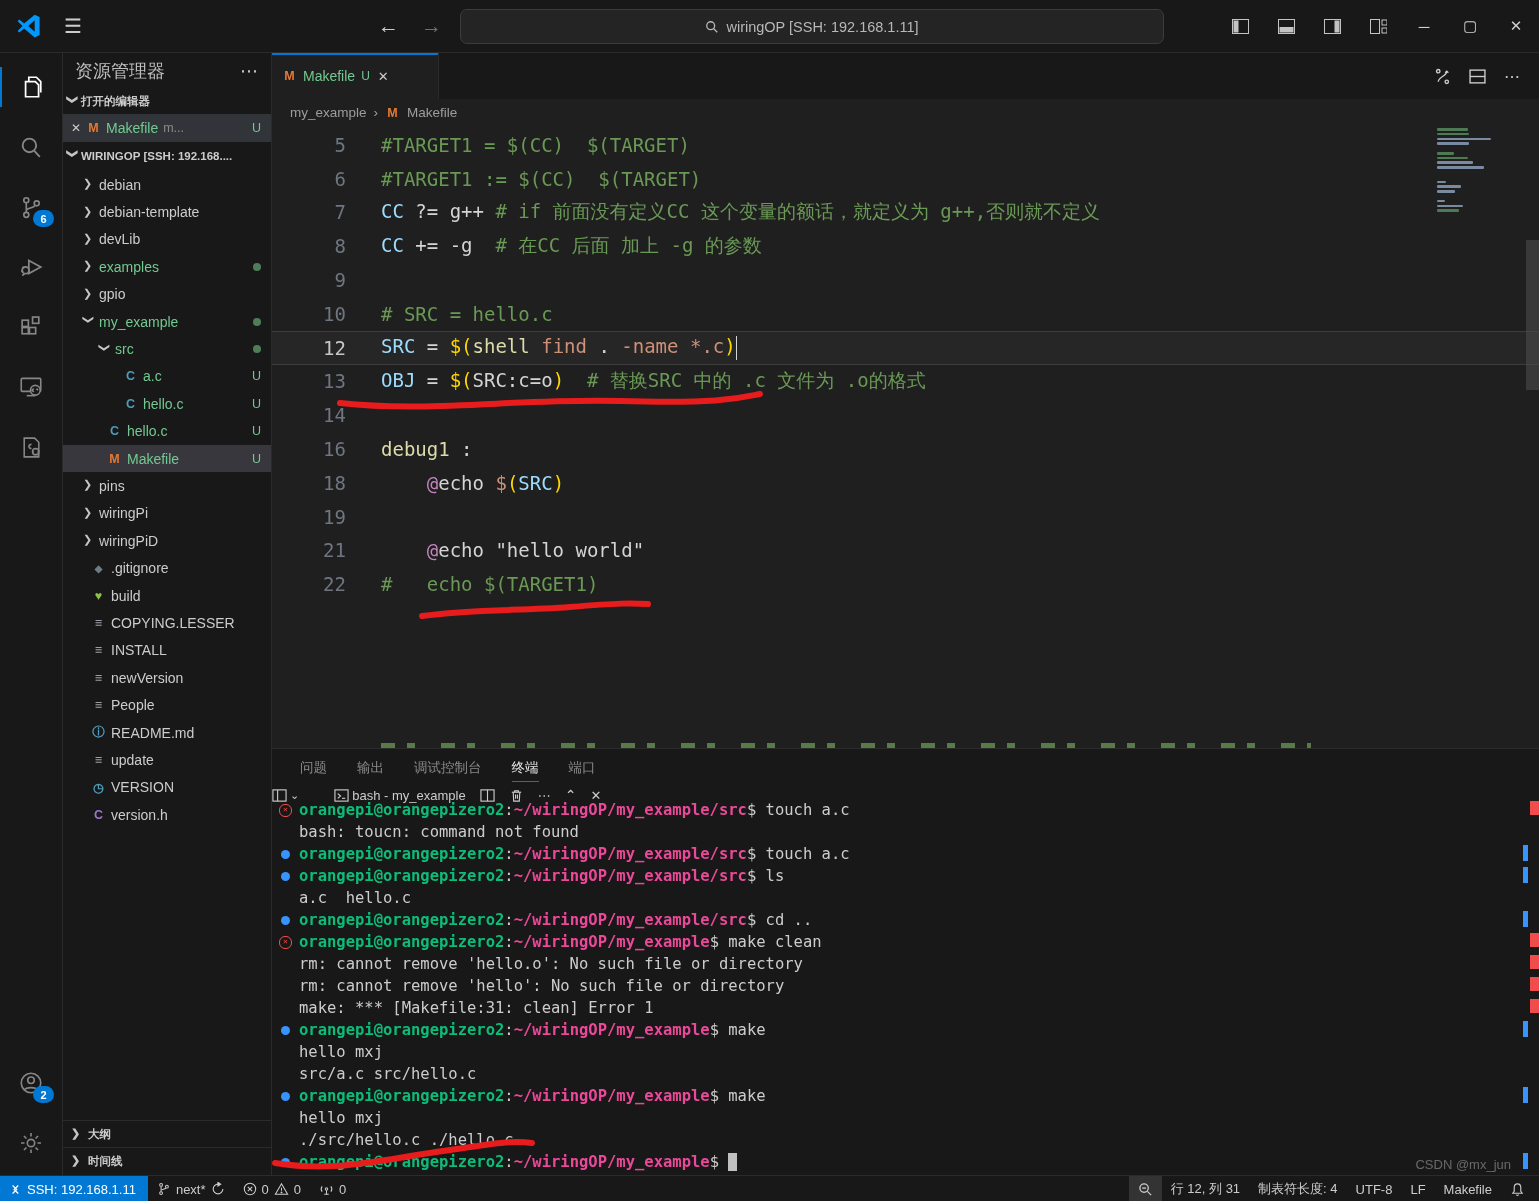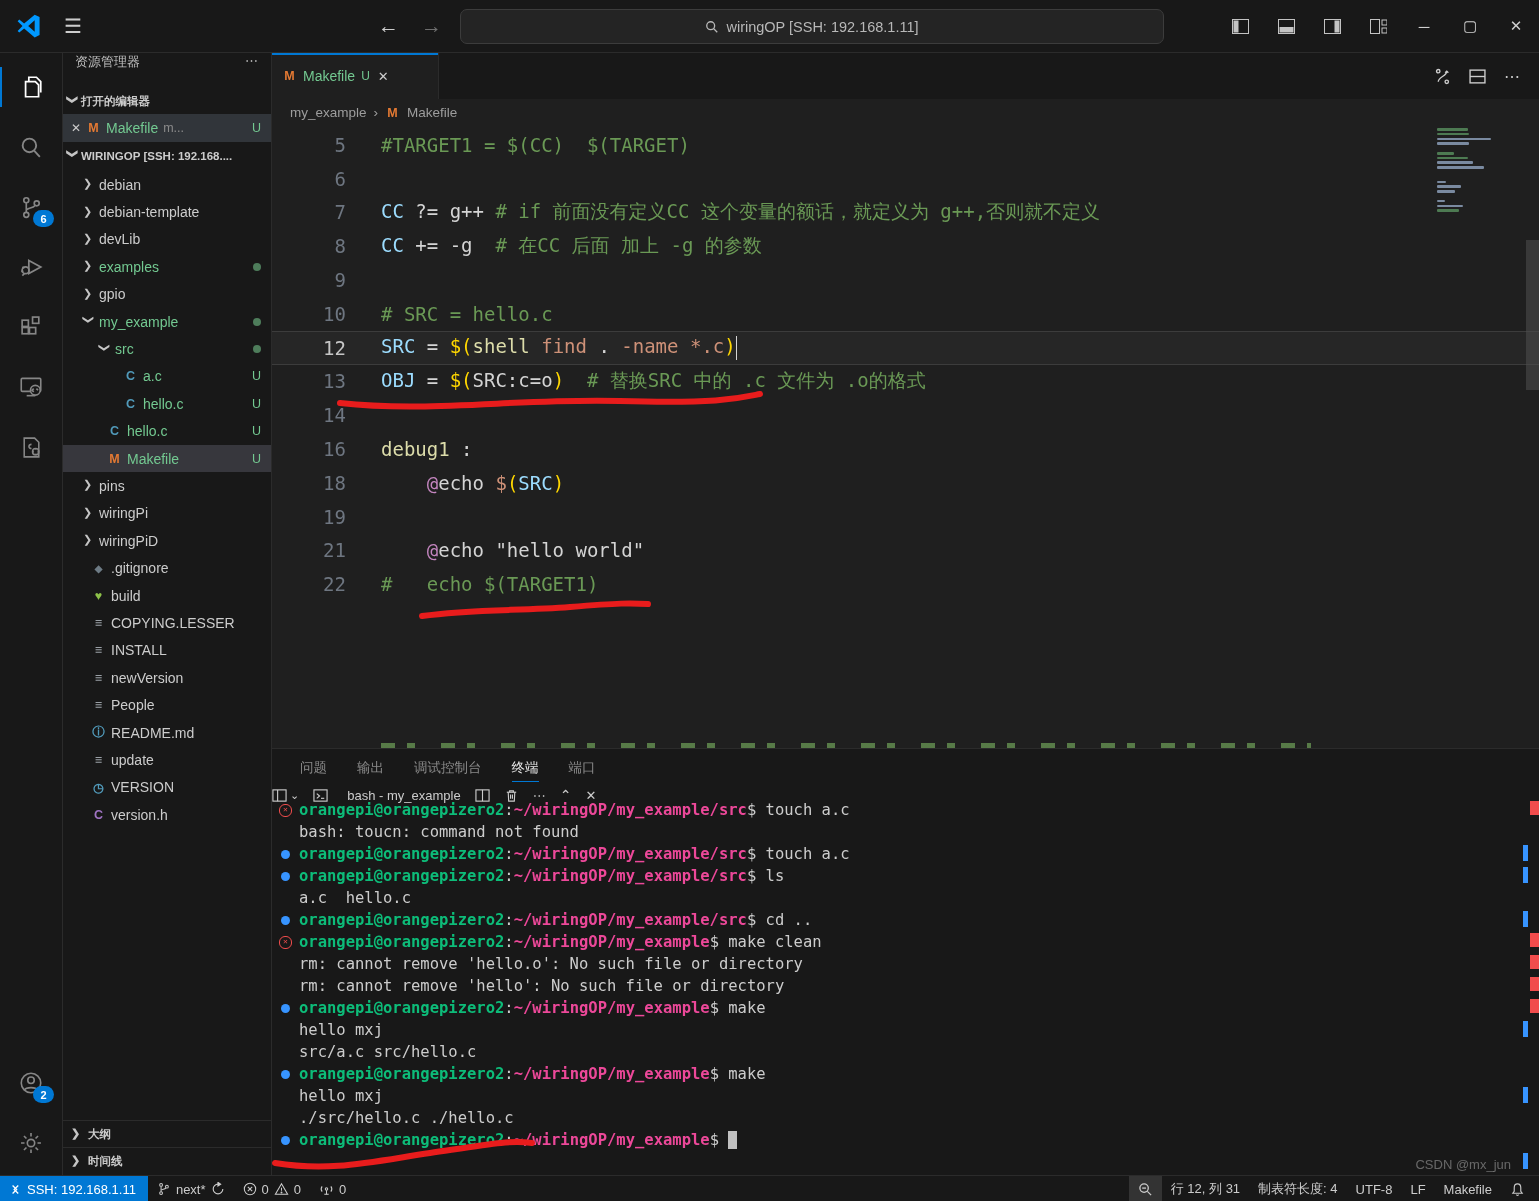--- a/index.html
+++ b/index.html
@@ -27,21 +27,21 @@
   .act-ico{position:relative;width:62px;height:52px;display:flex;align-items:center;justify-content:center;color:#868686;margin-top:8px;}
   .act-ico.active{color:#ffffff;}
   .act-ico.active::before{content:"";position:absolute;left:0;top:6px;width:2px;height:40px;background:#0078d4;}
   .act-badge{position:absolute;right:8px;bottom:6px;min-width:17px;height:17px;border-radius:9px;background:#0078d4;
              color:#fff;font-size:11px;display:flex;align-items:center;justify-content:center;font-weight:bold;padding:0 2px;}
   .act-bottom{margin-top:auto;margin-bottom:6px;display:flex;flex-direction:column;align-items:center;}
 
   
   .sidebar{position:absolute;left:63px;top:53px;width:208px;height:1122px;background:#181818;
            border-right:1px solid #2b2b2b;font-size:14px;}
-  .sb-title{height:36px;display:flex;padding:0 12px;color:#bfbfbf;font-size:13px;}
+  .sb-title{height:36px;display:flex;align-items:center;padding:0 12px;color:#bfbfbf;font-size:18px;}
   .sb-title .dots{margin-left:auto;letter-spacing:1px;color:#cccccc;}
   .sb-sect{height:25px;display:flex;align-items:center;gap:3px;font-weight:bold;font-size:11.5px;color:#cccccc;padding-left:4px;}
   .open-ed-item{height:28px;display:flex;align-items:center;background:#31353a;padding-left:8px;gap:5px;}
   .tree{margin-top:2px;}
   .tree-row{height:27.4px;display:flex;align-items:center;gap:5px;cursor:pointer;white-space:nowrap;}
   .tree-row.sel{background:#37373d;}
   .chev{font-size:11px;color:#c5c5c5;width:11px;display:inline-block;transform:translateY(-1px);}
   .chev.exp{transform:rotate(90deg) translateX(-1px);}
   .ficon{width:15px;text-align:center;font-size:12.5px;font-weight:bold;display:inline-block;}
   .lbl-w{color:#cccccc;} .lbl-g{color:#73c991;}
@@ -438,21 +438,21 @@
   <div class="breadcrumb">
     <span>my_example</span>
     <span>›</span>
     <span class="ficon" style="color:#e37933;">M</span>
     <span>Makefile</span>
   </div>
 
   <div class="code-area">
     <div id="code-lines" style="padding-top:2px;">
         <div class="code-row"><span class="gut">5</span><span class="src"><span class="tk-c">#TARGET1 = $(CC)  $(TARGET)</span></span></div>
-        <div class="code-row"><span class="gut">6</span></div>
+        <div class="code-row"><span class="gut">6</span><span class="src"><span class="tk-c">#TARGET1 := $(CC)  $(TARGET)</span></span></div>
         <div class="code-row"><span class="gut">7</span><span class="src"><span class="tk-v">CC</span><span class="tk-p"> ?= g++ </span><span class="tk-c"># if 前面没有定义CC 这个变量的额话，就定义为 g++,否则就不定义</span></span></div>
         <div class="code-row"><span class="gut">8</span><span class="src"><span class="tk-v">CC</span><span class="tk-p"> += -g  </span><span class="tk-c"># 在CC 后面 加上 -g 的参数</span></span></div>
         <div class="code-row"><span class="gut">9</span><span class="src"></span></div>
         <div class="code-row"><span class="gut">10</span><span class="src"><span class="tk-c"># SRC = hello.c</span></span></div>
         <div class="code-row active"><span class="gut">12</span><span class="src"><span class="tk-v">SRC</span><span class="tk-p"> = </span><span class="tk-y">$(</span><span class="tk-f">shell</span><span class="tk-s"> find</span><span class="tk-p"> . </span><span class="tk-s">-name</span><span class="tk-p"> </span><span class="tk-s">*.c</span><span class="tk-y">)</span><span class="cursor-caret"></span></span></div>
         <div class="code-row"><span class="gut">13</span><span class="src"><span class="tk-v">OBJ</span><span class="tk-p"> = </span><span class="tk-y">$(</span><span class="tk-p">SRC:c=o</span><span class="tk-y">)</span><span class="tk-p">  </span><span class="tk-c"># 替换SRC 中的 .c 文件为 .o的格式</span></span></div>
         <div class="code-row"><span class="gut">14</span><span class="src"></span></div>
         <div class="code-row"><span class="gut">16</span><span class="src"><span class="tk-f">debug1</span><span class="tk-p"> :</span></span></div>
         <div class="code-row"><span class="gut">18</span><span class="src"><span class="tk-p">    </span><span class="tk-m">@</span><span class="tk-p">echo </span><span class="tk-s">$</span><span class="tk-y">(</span><span class="tk-v">SRC</span><span class="tk-y">)</span></span></div>
         <div class="code-row"><span class="gut">19</span><span class="src"></span></div>
@@ -492,21 +492,21 @@
         <div class="ptab">端口</div>
       </div>
     <div class="panel-actions">
       <span style="display:flex;align-items:center;gap:3px;">
         <svg width="15" height="15" viewBox="0 0 16 16" fill="none" stroke="#cccccc" stroke-width="1.2">
             <rect x="1" y="2" width="14" height="12"></rect>
             <line x1="6" y1="2" x2="6" y2="14"></line>
           </svg>
         <span style="font-size:11px;">⌄</span>
       </span>
-      <span style="display:flex;align-items:center;gap:19px;">
+      <span style="display:flex;align-items:center;gap:3px;margin-left:21px;">
         <svg width="15" height="15" viewBox="0 0 16 16" fill="none" stroke="#cccccc" stroke-width="1.2">
             <rect x="1" y="2" width="14" height="12"></rect>
             <path d="M4 6 L7 8.5 L4 11"></path>
             <line x1="8.5" y1="11" x2="12" y2="11"></line>
           </svg>
         <span>bash - my_example</span>
       </span>
       <span>
         <svg width="15" height="15" viewBox="0 0 16 16" fill="none" stroke="#cccccc" stroke-width="1.2">
             <rect x="1" y="2" width="14" height="12"></rect>
@@ -529,20 +529,21 @@
     <div class="term" id="terminal">
         <div class="t-row"><span class="t-mark"><span class="dot-err">✕</span></span><span class="tm-u">orangepi@orangepizero2</span><span class="tm-p">:</span><span class="tm-pth">~/wiringOP/my_example/src</span><span class="tm-p">$ touch a.c</span></div>
         <div class="t-row"><span class="t-mark"></span><span class="tm-p">bash: toucn: command not found</span></div>
         <div class="t-row"><span class="t-mark"><span class="dot-ok"></span></span><span class="tm-u">orangepi@orangepizero2</span><span class="tm-p">:</span><span class="tm-pth">~/wiringOP/my_example/src</span><span class="tm-p">$ touch a.c</span></div>
         <div class="t-row"><span class="t-mark"><span class="dot-ok"></span></span><span class="tm-u">orangepi@orangepizero2</span><span class="tm-p">:</span><span class="tm-pth">~/wiringOP/my_example/src</span><span class="tm-p">$ ls</span></div>
         <div class="t-row"><span class="t-mark"></span><span class="tm-p">a.c  hello.c</span></div>
         <div class="t-row"><span class="t-mark"><span class="dot-ok"></span></span><span class="tm-u">orangepi@orangepizero2</span><span class="tm-p">:</span><span class="tm-pth">~/wiringOP/my_example/src</span><span class="tm-p">$ cd ..</span></div>
         <div class="t-row"><span class="t-mark"><span class="dot-err">✕</span></span><span class="tm-u">orangepi@orangepizero2</span><span class="tm-p">:</span><span class="tm-pth">~/wiringOP/my_example</span><span class="tm-p">$ make clean</span></div>
         <div class="t-row"><span class="t-mark"></span><span class="tm-p">rm: cannot remove 'hello.o': No such file or directory</span></div>
         <div class="t-row"><span class="t-mark"></span><span class="tm-p">rm: cannot remove 'hello': No such file or directory</span></div>
+        <div class="t-row"><span class="t-mark"></span><span class="tm-p">make: *** [Makefile:31: clean] Error 1</span></div>
         <div class="t-row"><span class="t-mark"><span class="dot-ok"></span></span><span class="tm-u">orangepi@orangepizero2</span><span class="tm-p">:</span><span class="tm-pth">~/wiringOP/my_example</span><span class="tm-p">$ make</span></div>
         <div class="t-row"><span class="t-mark"></span><span class="tm-p">hello mxj</span></div>
         <div class="t-row"><span class="t-mark"></span><span class="tm-p">src/a.c src/hello.c</span></div>
         <div class="t-row"><span class="t-mark"><span class="dot-ok"></span></span><span class="tm-u">orangepi@orangepizero2</span><span class="tm-p">:</span><span class="tm-pth">~/wiringOP/my_example</span><span class="tm-p">$ make</span></div>
         <div class="t-row"><span class="t-mark"></span><span class="tm-p">hello mxj</span></div>
         <div class="t-row"><span class="t-mark"></span><span class="tm-p">./src/hello.c ./hello.c</span></div>
         <div class="t-row"><span class="t-mark"><span class="dot-ok"></span></span><span class="tm-u">orangepi@orangepizero2</span><span class="tm-p">:</span><span class="tm-pth">~/wiringOP/my_example</span><span class="tm-p">$ </span><span class="t-cursor"></span></div>
       </div>
     <div class="ruler" id="term-ruler">
         <div class="rr" style="top: 12px; height: 14px;"></div>

